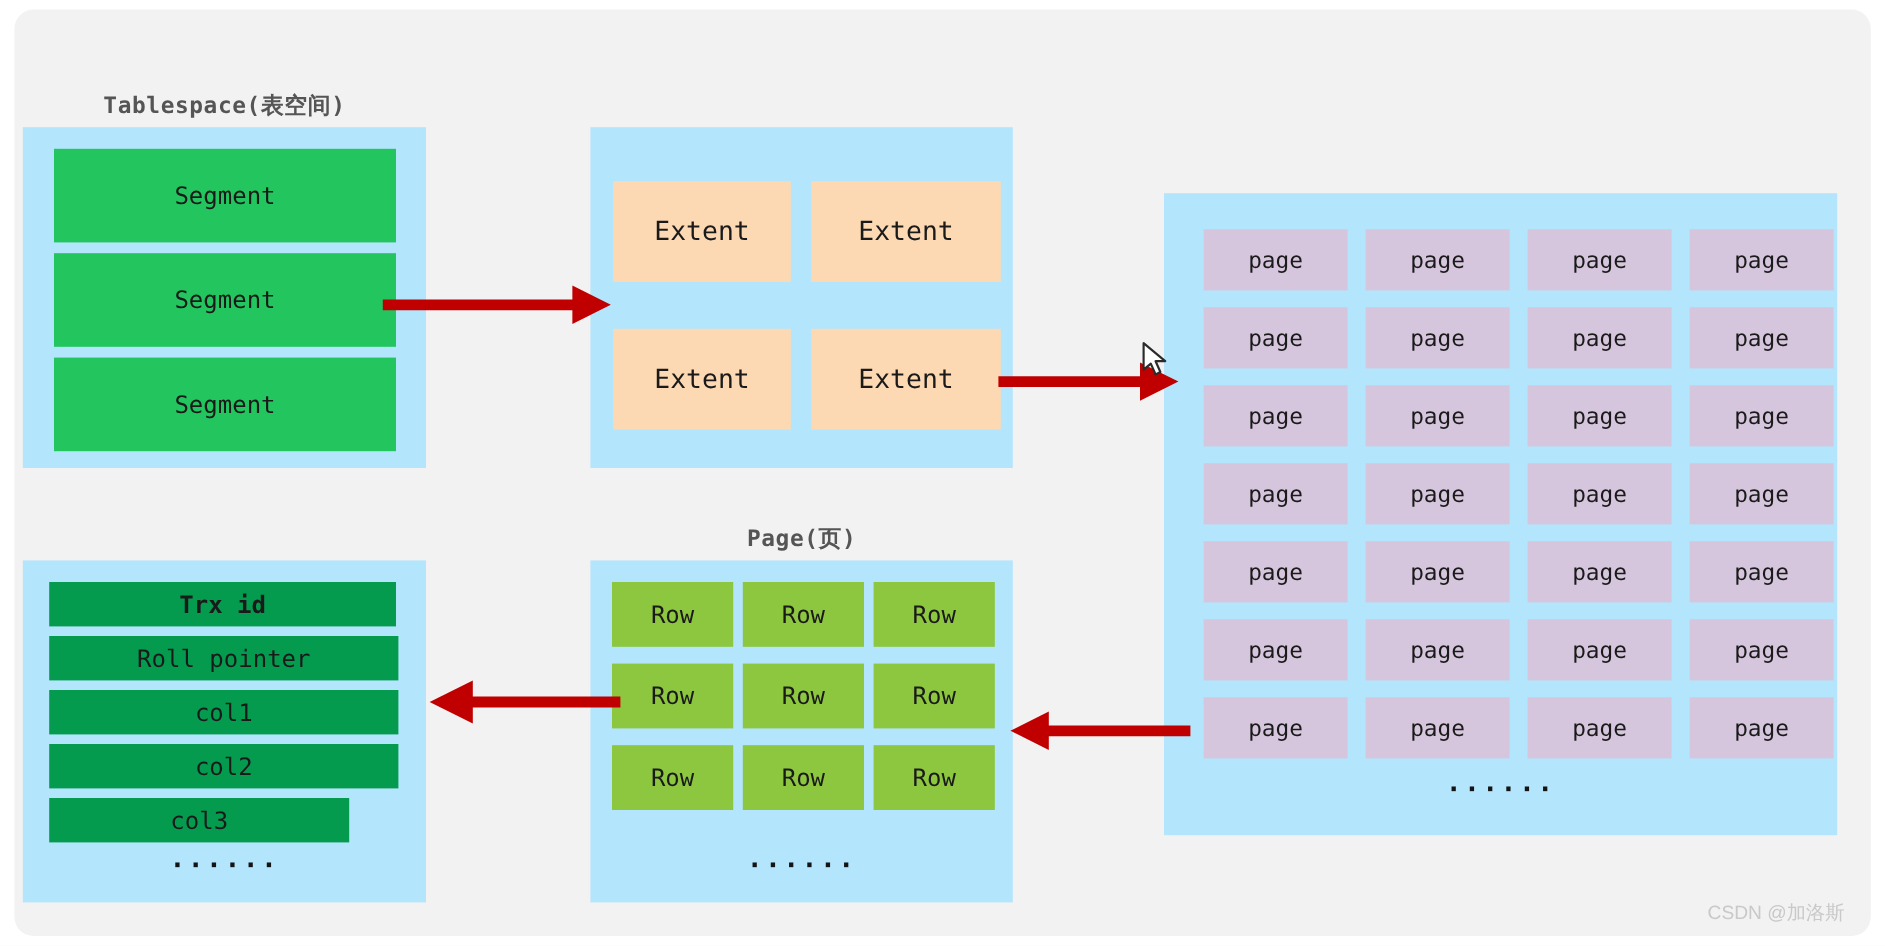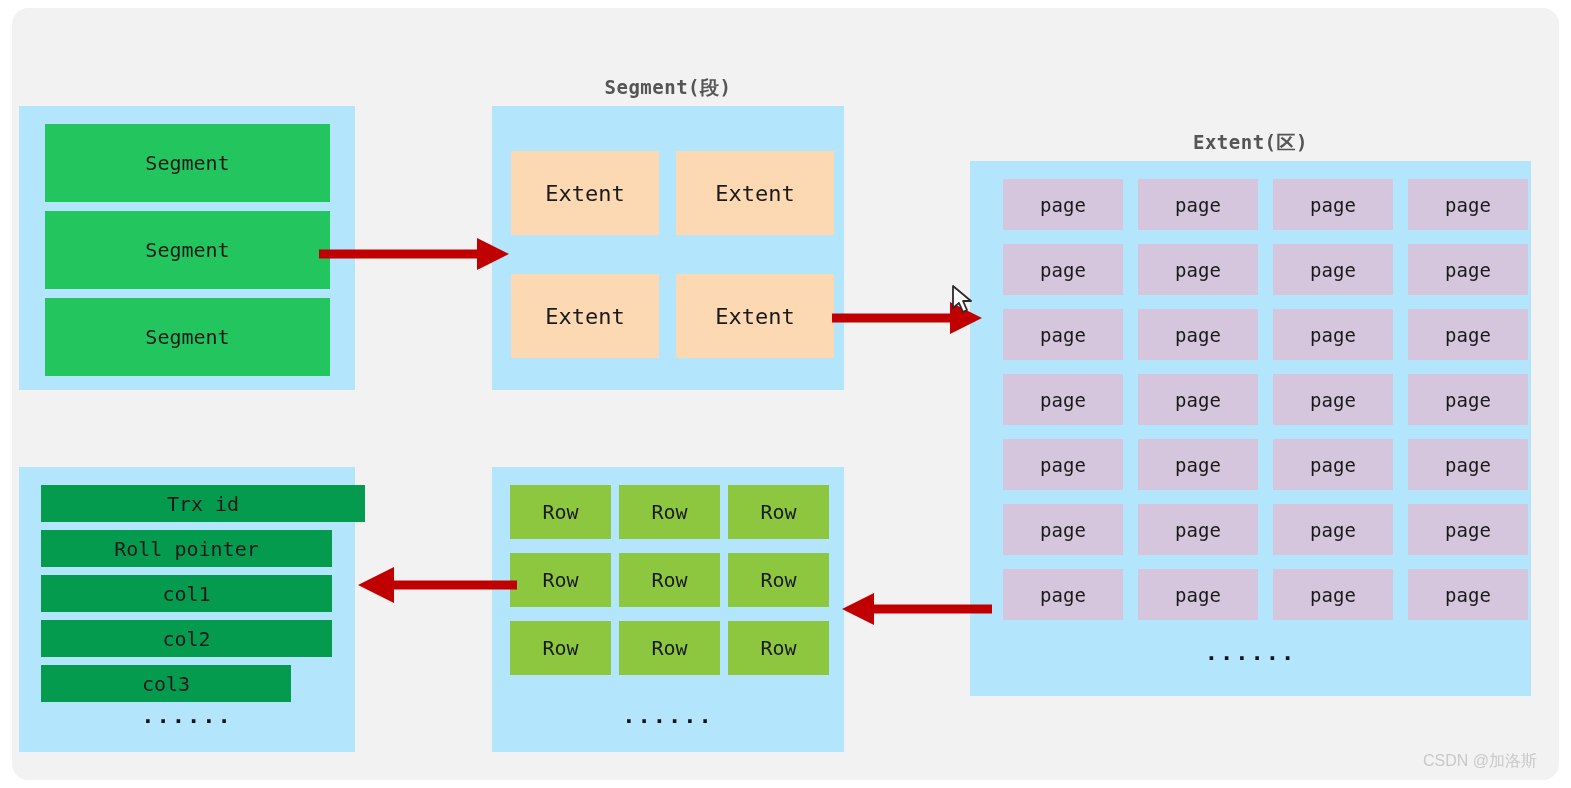--- a/index.html
+++ b/index.html
@@ -60,20 +60,21 @@
     background: #22c55e;
     font-size: 20px;
   }
   .cell-extent {
     background: #fcd9b3;
     font-size: 22px;
   }
   .cell-page {
     background: #d6c6dd;
     font-size: 19px;
+    margin-top: 12px;
   }
   .cell-row {
     background: #8dc63f;
     font-size: 20px;
   }
   .cell-field {
     background: #059b4f;
     font-size: 20px;
   }
 
@@ -109,35 +110,34 @@
     color: #c9c9c9;
     white-space: nowrap;
   }
 </style>
 </head>
 <body>
 
 <div id="canvas">
 
   <div class="group" id="g-tablespace" style="left:7px; top:98px; width:336px; height:284px;">
+    <div class="group-title">Tablespace(表空间)</div>
     <div class="cell cell-segment" style="left:26px; top:18px; width:285px; height:78px;">Segment</div>
     <div class="cell cell-segment" style="left:26px; top:105px; width:285px; height:78px;">Segment</div>
     <div class="cell cell-segment" style="left:26px; top:192px; width:285px; height:78px;">Segment</div>
   </div>
 
   <div class="group" id="g-segment" style="left:480px; top:98px; width:352px; height:284px;">
-    <div class="group-title">Segment(段)</div>
     <div class="cell cell-extent" style="left:19px; top:45px; width:148px; height:84px;">Extent</div>
     <div class="cell cell-extent" style="left:184px; top:45px; width:158px; height:84px;">Extent</div>
     <div class="cell cell-extent" style="left:19px; top:168px; width:148px; height:84px;">Extent</div>
     <div class="cell cell-extent" style="left:184px; top:168px; width:158px; height:84px;">Extent</div>
   </div>
 
   <div class="group" id="g-extent" style="left:958px; top:153px; width:561px; height:535px;">
-    <div class="group-title">Extent(区)</div>
     <div id="extent-cells">
         <div class="cell cell-page" style="left: 33px; top: 18px; width: 120px; height: 51px;">page</div>
         <div class="cell cell-page" style="left: 168px; top: 18px; width: 120px; height: 51px;">page</div>
         <div class="cell cell-page" style="left: 303px; top: 18px; width: 120px; height: 51px;">page</div>
         <div class="cell cell-page" style="left: 438px; top: 18px; width: 120px; height: 51px;">page</div>
         <div class="cell cell-page" style="left: 33px; top: 83px; width: 120px; height: 51px;">page</div>
         <div class="cell cell-page" style="left: 168px; top: 83px; width: 120px; height: 51px;">page</div>
         <div class="cell cell-page" style="left: 303px; top: 83px; width: 120px; height: 51px;">page</div>
         <div class="cell cell-page" style="left: 438px; top: 83px; width: 120px; height: 51px;">page</div>
         <div class="cell cell-page" style="left: 33px; top: 148px; width: 120px; height: 51px;">page</div>
@@ -158,37 +158,38 @@
         <div class="cell cell-page" style="left: 438px; top: 343px; width: 120px; height: 51px;">page</div>
         <div class="cell cell-page" style="left: 33px; top: 408px; width: 120px; height: 51px;">page</div>
         <div class="cell cell-page" style="left: 168px; top: 408px; width: 120px; height: 51px;">page</div>
         <div class="cell cell-page" style="left: 303px; top: 408px; width: 120px; height: 51px;">page</div>
         <div class="cell cell-page" style="left: 438px; top: 408px; width: 120px; height: 51px;">page</div>
       </div>
     <div class="ellipsis" style="left:0; top:485px; width:100%;">······</div>
   </div>
 
   <div class="group" id="g-page" style="left:480px; top:459px; width:352px; height:285px;">
+    <div class="group-title">Page(页)</div>
     <div id="page-cells">
         <div class="cell cell-row" style="left: 18px; top: 18px; width: 101px; height: 54px;">Row</div>
         <div class="cell cell-row" style="left: 127px; top: 18px; width: 101px; height: 54px;">Row</div>
         <div class="cell cell-row" style="left: 236px; top: 18px; width: 101px; height: 54px;">Row</div>
         <div class="cell cell-row" style="left: 18px; top: 86px; width: 101px; height: 54px;">Row</div>
         <div class="cell cell-row" style="left: 127px; top: 86px; width: 101px; height: 54px;">Row</div>
         <div class="cell cell-row" style="left: 236px; top: 86px; width: 101px; height: 54px;">Row</div>
         <div class="cell cell-row" style="left: 18px; top: 154px; width: 101px; height: 54px;">Row</div>
         <div class="cell cell-row" style="left: 127px; top: 154px; width: 101px; height: 54px;">Row</div>
         <div class="cell cell-row" style="left: 236px; top: 154px; width: 101px; height: 54px;">Row</div>
       </div>
     <div class="ellipsis" style="left:0; top:242px; width:100%;">······</div>
   </div>
 
   <div class="group" id="g-row" style="left:7px; top:459px; width:336px; height:285px;">
     <div id="row-cells">
-        <div class="cell cell-field" style="left: 22px; top: 18px; width: 324px; height: 37px;">Trx id</div>
+        <div class="cell cell-field" style="left: 22px; top: 18px; width: 289px; height: 37px; font-weight: bold;">Trx id</div>
         <div class="cell cell-field" style="left: 22px; top: 63px; width: 291px; height: 37px;">Roll pointer</div>
         <div class="cell cell-field" style="left: 22px; top: 108px; width: 291px; height: 37px;">col1</div>
         <div class="cell cell-field" style="left: 22px; top: 153px; width: 291px; height: 37px;">col2</div>
         <div class="cell cell-field" style="left: 22px; top: 198px; width: 250px; height: 37px;">col3</div>
       </div>
     <div class="ellipsis" style="left:0; top:242px; width:100%;">······</div>
   </div>
 
   <svg class="arrow" style="left:305px; top:218px; width:200px; height:56px;" viewBox="0 0 200 56">
     <line x1="2" y1="28" x2="168" y2="28" stroke="#c00000" stroke-width="9"></line>

